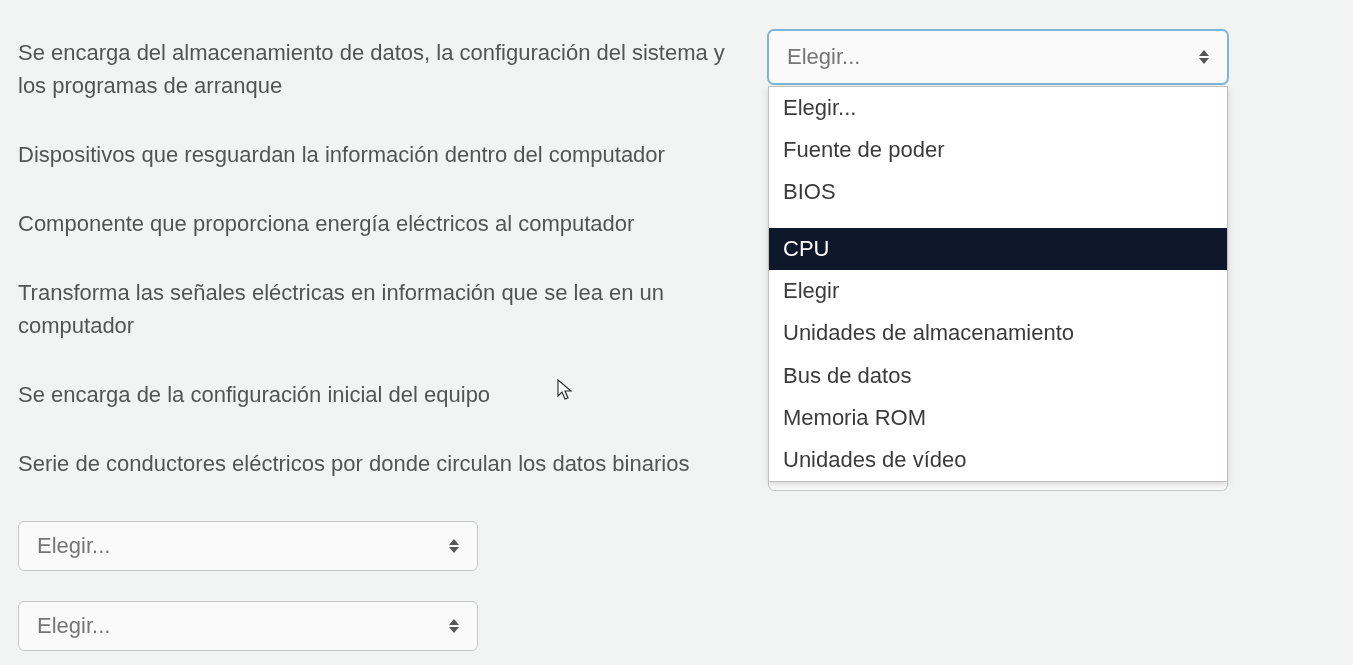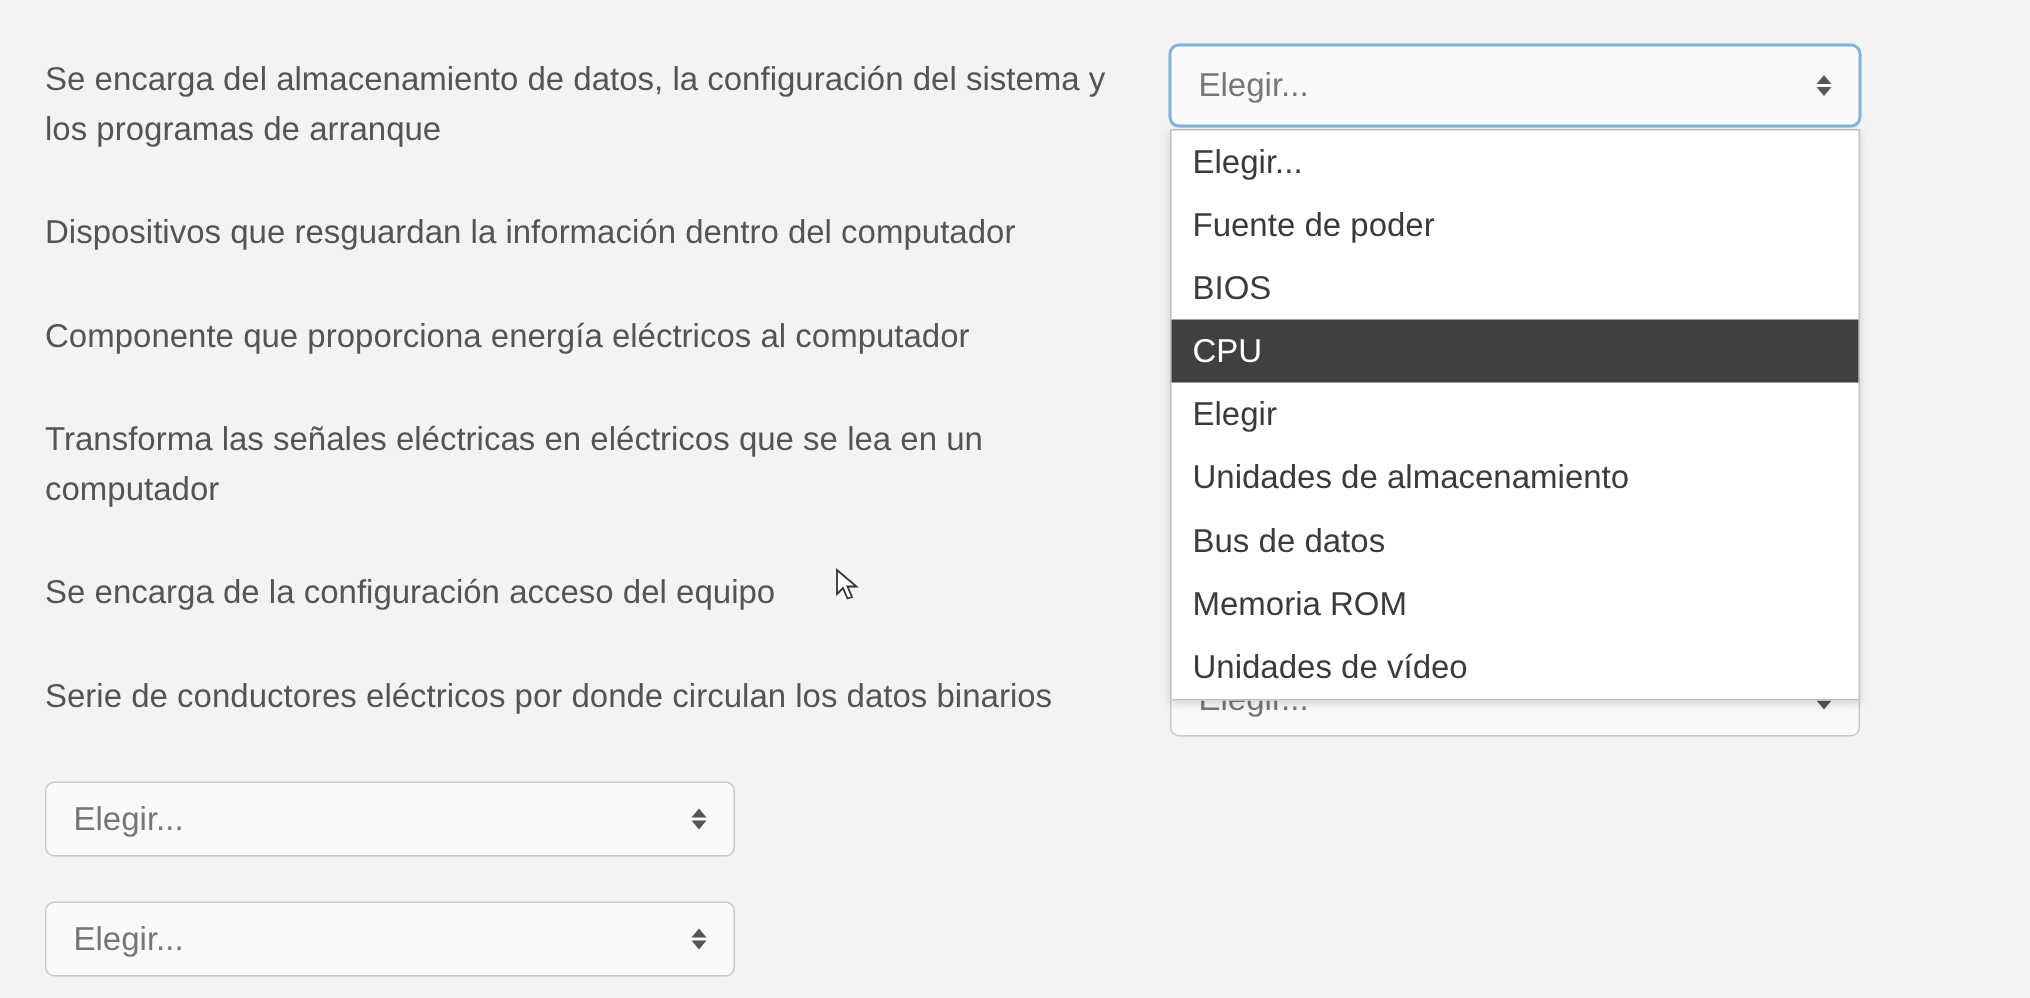--- a/index.html
+++ b/index.html
@@ -8,21 +8,21 @@
     padding: 0;
     width: 1353px;
     height: 665px;
     background: #f2f3f3;
     font-family: Arial, Helvetica, sans-serif;
     color: #4a4a4a;
     overflow: hidden;
   }
   .container {
     position: relative;
-    padding: 30px 30px 0 30px;
+    padding: 30px 30px 0 18px;
   }
   .row {
     display: flex;
     align-items: flex-start;
     margin-bottom: 8px;
   }
   .prompt {
     flex: 0 0 750px;
     font-size: 22px;
     line-height: 1.5;
@@ -86,22 +86,23 @@
     font-size: 22px;
     z-index: 50;
     box-shadow: 0 2px 6px rgba(0,0,0,0.15);
   }
   .dropdown .opt {
     padding: 4px 14px;
     color: #3b3b3b;
     line-height: 1.55;
   }
   .dropdown .opt.hover {
-    background: #404040;
+    background: #0f172a;
     color: #ffffff;
+    margin-top: 15px;
   }
   .cursor {
     position: absolute;
     left: 556px;
     top: 378px;
     width: 20px;
     height: 24px;
     pointer-events: none;
   }
   .cursor svg { display:block; }
@@ -141,26 +142,26 @@
       <div class="prompt">Dispositivos que resguardan la información dentro del computador</div>
       <div class="select-wrap"></div>
     </div>
 
     <div class="row">
       <div class="prompt">Componente que proporciona energía eléctricos al computador</div>
       <div class="select-wrap"></div>
     </div>
 
     <div class="row">
-      <div class="prompt">Transforma las señales eléctricas en eléctricos que se lea en un computador</div>
+      <div class="prompt">Transforma las señales eléctricas en información que se lea en un computador</div>
       <div class="select-wrap"></div>
     </div>
 
     <div class="row">
-      <div class="prompt">Se encarga de la configuración acceso del equipo</div>
+      <div class="prompt">Se encarga de la configuración inicial del equipo</div>
       <div class="select-wrap"></div>
     </div>
 
     <div class="row short">
       <div class="prompt">Serie de conductores eléctricos por donde circulan los datos binarios</div>
       <div class="select-wrap">
         <div class="select-box">
           <span class="value">Elegir...</span>
           <span class="caret"></span>
         </div>

